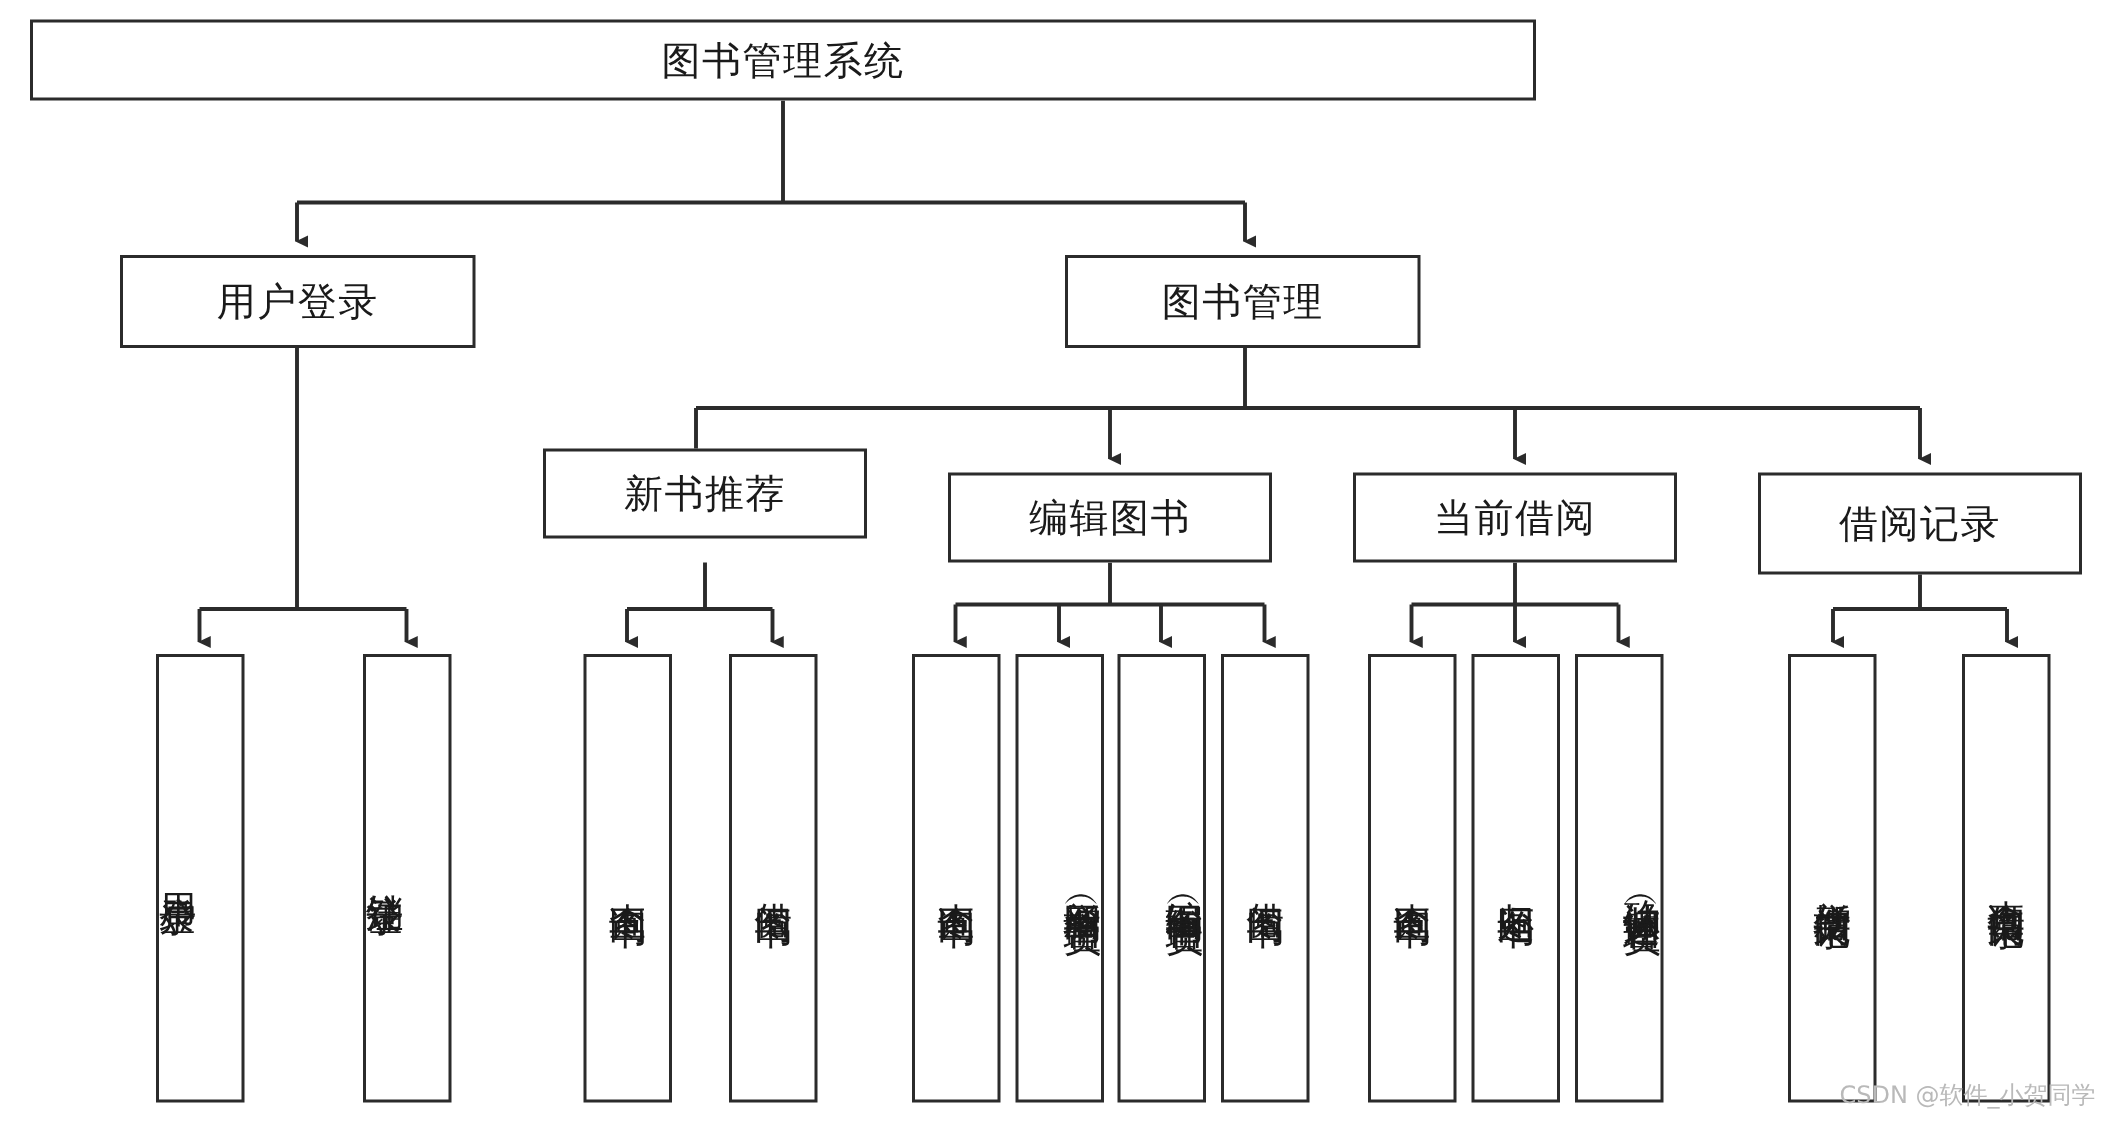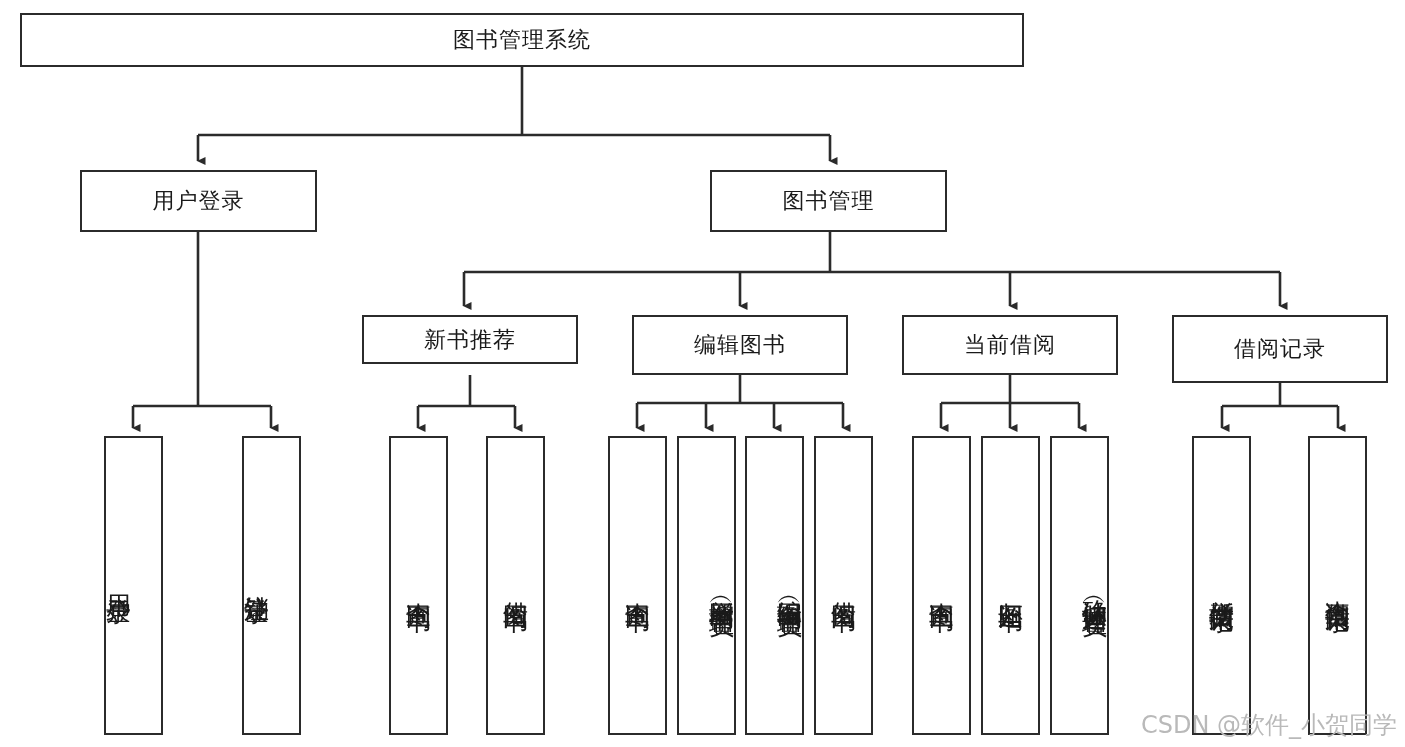--- a/index.html
+++ b/index.html
@@ -29,21 +29,21 @@
     position: absolute;
     box-sizing: border-box;
     border: 2px solid #2b2b2b;
     background: #ffffff;
     display: flex;
     align-items: center;
     justify-content: center;
     color: #1a1a1a;
   }
   .node.h {
-    font-size: 22px;
+    font-size: 26px;
     letter-spacing: 1px;
   }
   .node.v {
     writing-mode: vertical-rl;
     text-orientation: upright;
     align-items: flex-start;
     justify-content: center;
     font-size: 25px;
     letter-spacing: 2px;
     padding-top: 8px;
@@ -52,21 +52,21 @@
   .node.v .vtext {
     writing-mode: vertical-rl;
     text-orientation: upright;
     display: block;
     white-space: nowrap;
   }
   .watermark {
     position: absolute;
     right: 8px;
     bottom: 6px;
-    font-size: 24px;
+    font-size: 16px;
     color: #b9b9b9;
     white-space: nowrap;
     font-family: "DejaVu Sans", "Liberation Sans", sans-serif;
   }
 </style>
 </head>
 <body>
 
 <div id="canvas">
 
@@ -118,21 +118,21 @@
       <path d="M1222,406 L1222,428" marker-end="url(#arrow)"></path>
       <path d="M1338,406 L1338,428" marker-end="url(#arrow)"></path>
     </g>
   </svg>
 
   <div class="node h" style="left:20px; top:13px; width:1004px; height:54px;">图书管理系统</div>
 
   <div class="node h" style="left:80px; top:170px; width:237px; height:62px;">用户登录</div>
   <div class="node h" style="left:710px; top:170px; width:237px; height:62px;font-family:Liberation Mono, monospace;">图书管理</div>
 
-  <div class="node h" style="left:362px; top:315px; width:216px; height:49px;">新书推荐</div>
+  <div class="node h" style="left:362px; top:299px; width:216px; height:60px;">新书推荐</div>
   <div class="node h" style="left:632px; top:315px; width:216px; height:60px;">编辑图书</div>
   <div class="node h" style="left:902px; top:315px; width:216px; height:60px;">当前借阅</div>
   <div class="node h" style="left:1172px; top:315px; width:216px; height:68px;">借阅记录</div>
 
   <div class="node v" style="left:104px; top:436px; width:59px; height:299px; align-items:flex-end; padding-bottom:14px; padding-top:0;">
     <span class="vtext">用户登录</span>
   </div>
   <div class="node v" style="left:242px; top:436px; width:59px; height:299px; align-items:flex-end; padding-bottom:14px; padding-top:0;">
     <span class="vtext">注销登录</span>
   </div>

